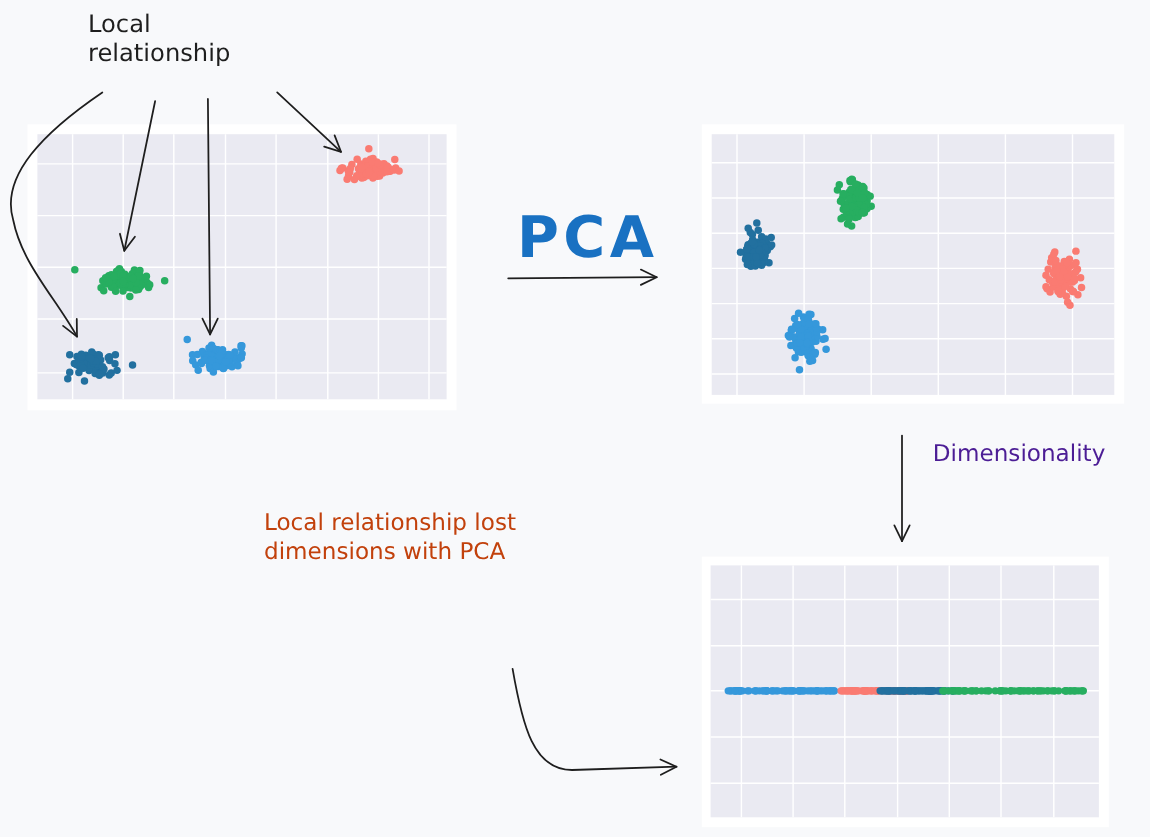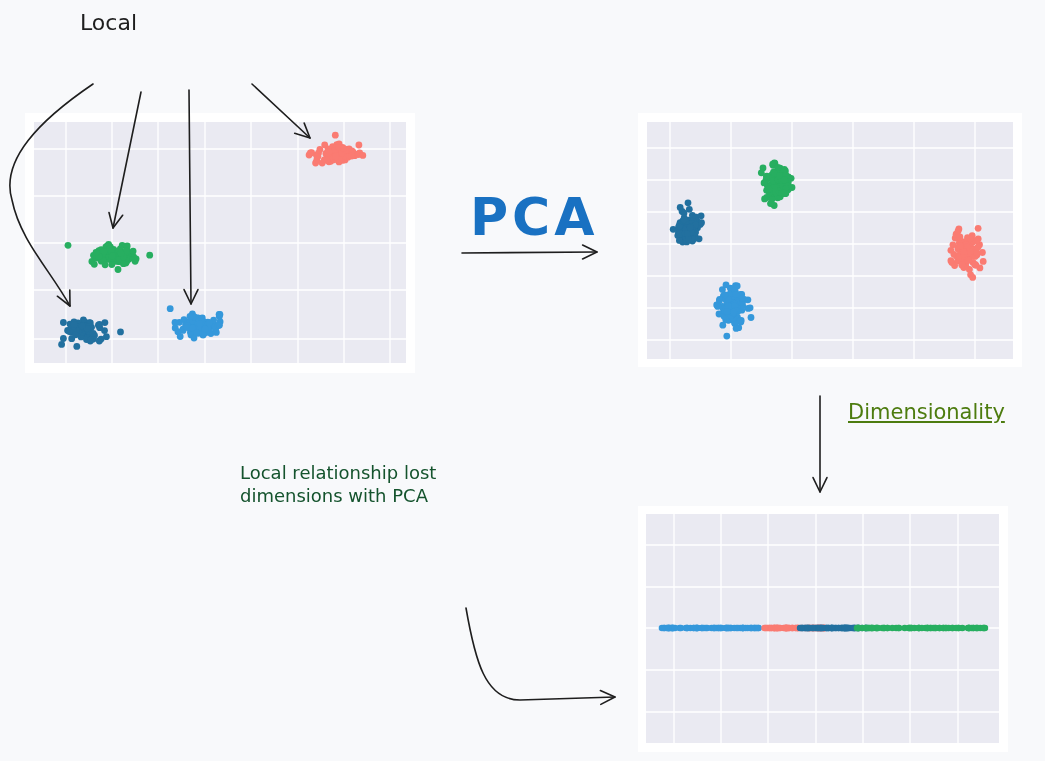--- a/index.html
+++ b/index.html
@@ -1276,24 +1276,25 @@
       <path d="M813.0405514542203,477.5928463623572 L820,492 L826.9594485457797,477.5928463623572" fill="none" stroke="#1e1e1e" stroke-width="1.6" stroke-linecap="round" stroke-linejoin="round"></path>
     </g>
     <g>
       <path d="M466,608 C475,660 485,700 520,700 L615,697" fill="none" stroke="#1e1e1e" stroke-width="1.6" stroke-linecap="round"></path>
       <path d="M600.8080147757892,704.3883391500243 L615,697 L600.3906356414122,690.4757013374596" fill="none" stroke="#1e1e1e" stroke-width="1.6" stroke-linecap="round" stroke-linejoin="round"></path>
     </g>
   </svg>
 
 <div class="hand" style="left:80px;top:10px;width:180px;font-size:22px;color:#1e1e1e;">
   <div>Local</div>
+  <div>relationship</div>
 </div>
 
 <div class="hand" style="left:470px;top:186px;width:120px;font-size:52px;font-weight:bold;color:#1971c2;letter-spacing:4px;">PCA</div>
 
-<div class="hand" style="left:848px;top:400px;width:190px;font-size:21px;color:#4d7c0f;text-decoration:underline;">
+<div class="hand" style="left:848px;top:400px;width:190px;font-size:21px;color:#4c1d95;">
   <div>Dimensionality</div>
 </div>
 
-<div class="hand" style="left:240px;top:462px;width:390px;font-size:18px;color:#14532d;line-height:1.25;">
+<div class="hand" style="left:240px;top:462px;width:390px;font-size:21px;color:#c2410c;line-height:1.25;">
   <div>Local relationship lost</div>
   <div>dimensions with PCA</div>
 </div>
 
 </body></html>

